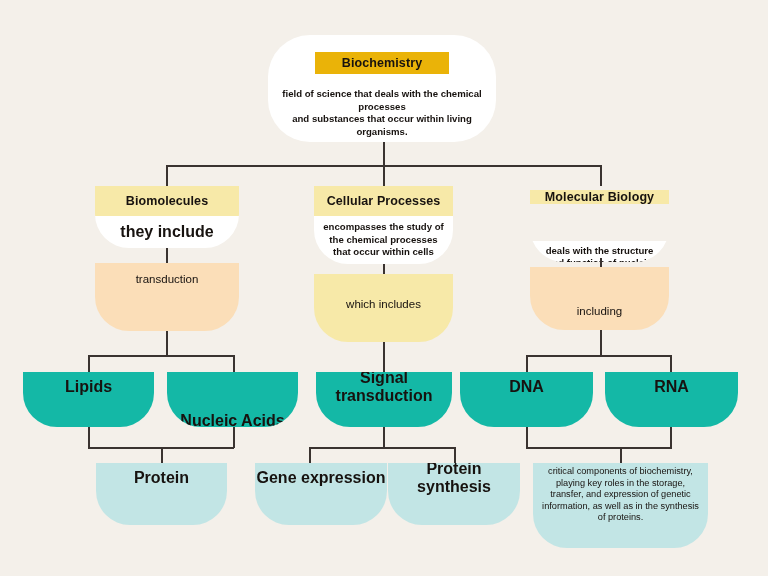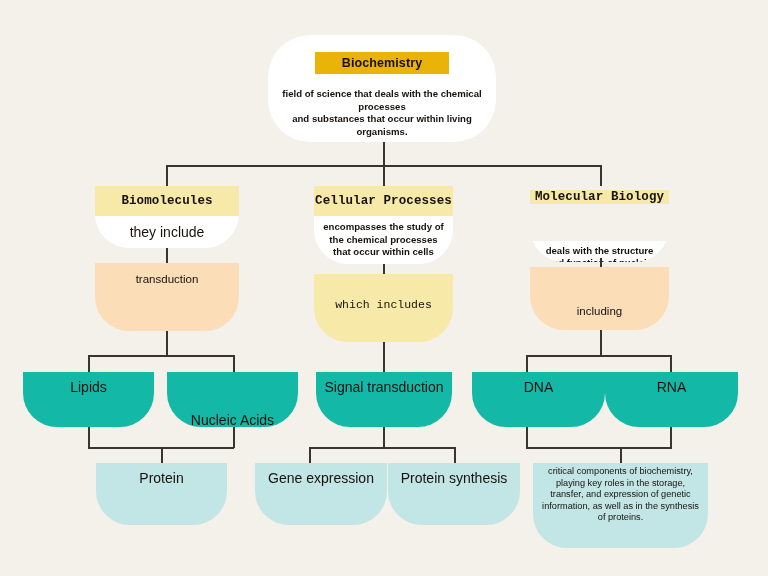--- a/index.html
+++ b/index.html
@@ -64,38 +64,38 @@
     letter-spacing: 0.1px;
   }
   .desc-band {
     font-weight: bold;
     font-size: 9.6px;
     line-height: 12.4px;
     color: #17120F;
     padding: 4px 8px;
   }
   .plain-label {
-    font-weight: normal;
-    font-size: 14px;
+    font-weight: bold;
+    font-size: 16px;
     color: #17120F;
   }
   .soft-label {
     font-weight: normal;
     font-size: 11.5px;
     color: #17120F;
   }
   .tiny-desc {
     font-weight: normal;
     font-size: 9.2px;
     line-height: 11.6px;
     color: #17120F;
     padding: 6px 8px;
   }
 
-  .yellow { background: #F7E9A8; font-family: Liberation Mono, monospace; }
+  .yellow { background: #F7E9A8; }
   .white  { background: #FFFFFF; }
   .orange { background: #FBDEB8; }
   .green  { background: #14b8a6; }
   .blue   { background: #C2E5E5; }
   .pink   { background: #eab308; }
 </style>
 </head>
 <body>
 
 <div id="canvas">
@@ -188,21 +188,21 @@
 
   <div class="node u-card orange" style="left:530px; top:267px; width:139px; height:63px;">
     <div class="cap soft-label" style="height:58px;margin-top:24px;">including</div>
   </div>
 
   <div class="line vline" style="left:600px; top:330px; width:1.5px; height:26px;"></div>
   <div class="line hline" style="left:526px; top:355px; width:146px; height:1.5px;"></div>
   <div class="line vline" style="left:526px; top:355px; width:1.5px; height:18px;"></div>
   <div class="line vline" style="left:670px; top:355px; width:1.5px; height:18px;"></div>
 
-  <div class="node u-card green" style="left:472px; top:372px; width:133px; height:55px;">
+  <div class="node u-card green" style="left:460px; top:372px; width:133px; height:55px;">
     <div class="cap plain-label" style="height:30px;">DNA</div>
   </div>
 
   <div class="node u-card green" style="left:605px; top:372px; width:133px; height:55px;">
     <div class="cap plain-label" style="height:30px;">RNA</div>
   </div>
 
   <div class="line vline" style="left:526px; top:427px; width:1.5px; height:21px;"></div>
   <div class="line vline" style="left:670px; top:427px; width:1.5px; height:21px;"></div>
   <div class="line hline" style="left:526px; top:447px; width:146px; height:1.5px;"></div>

